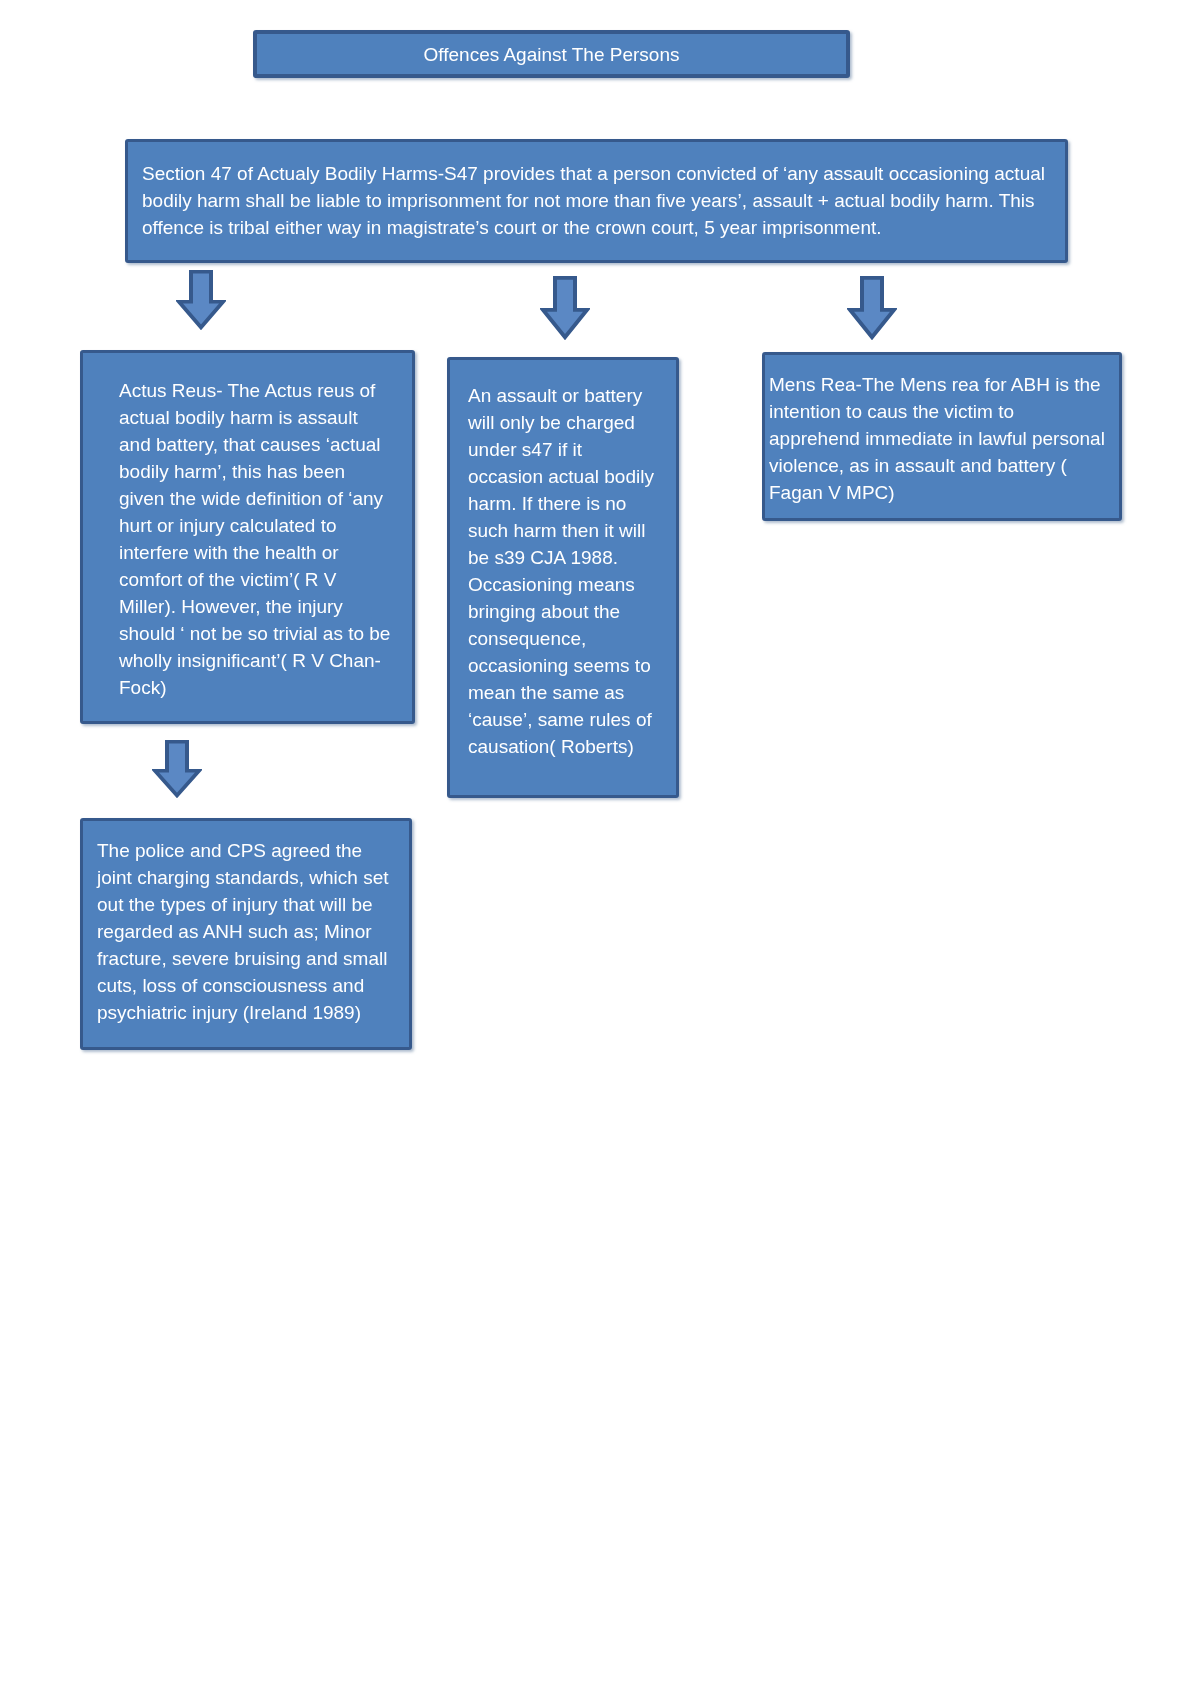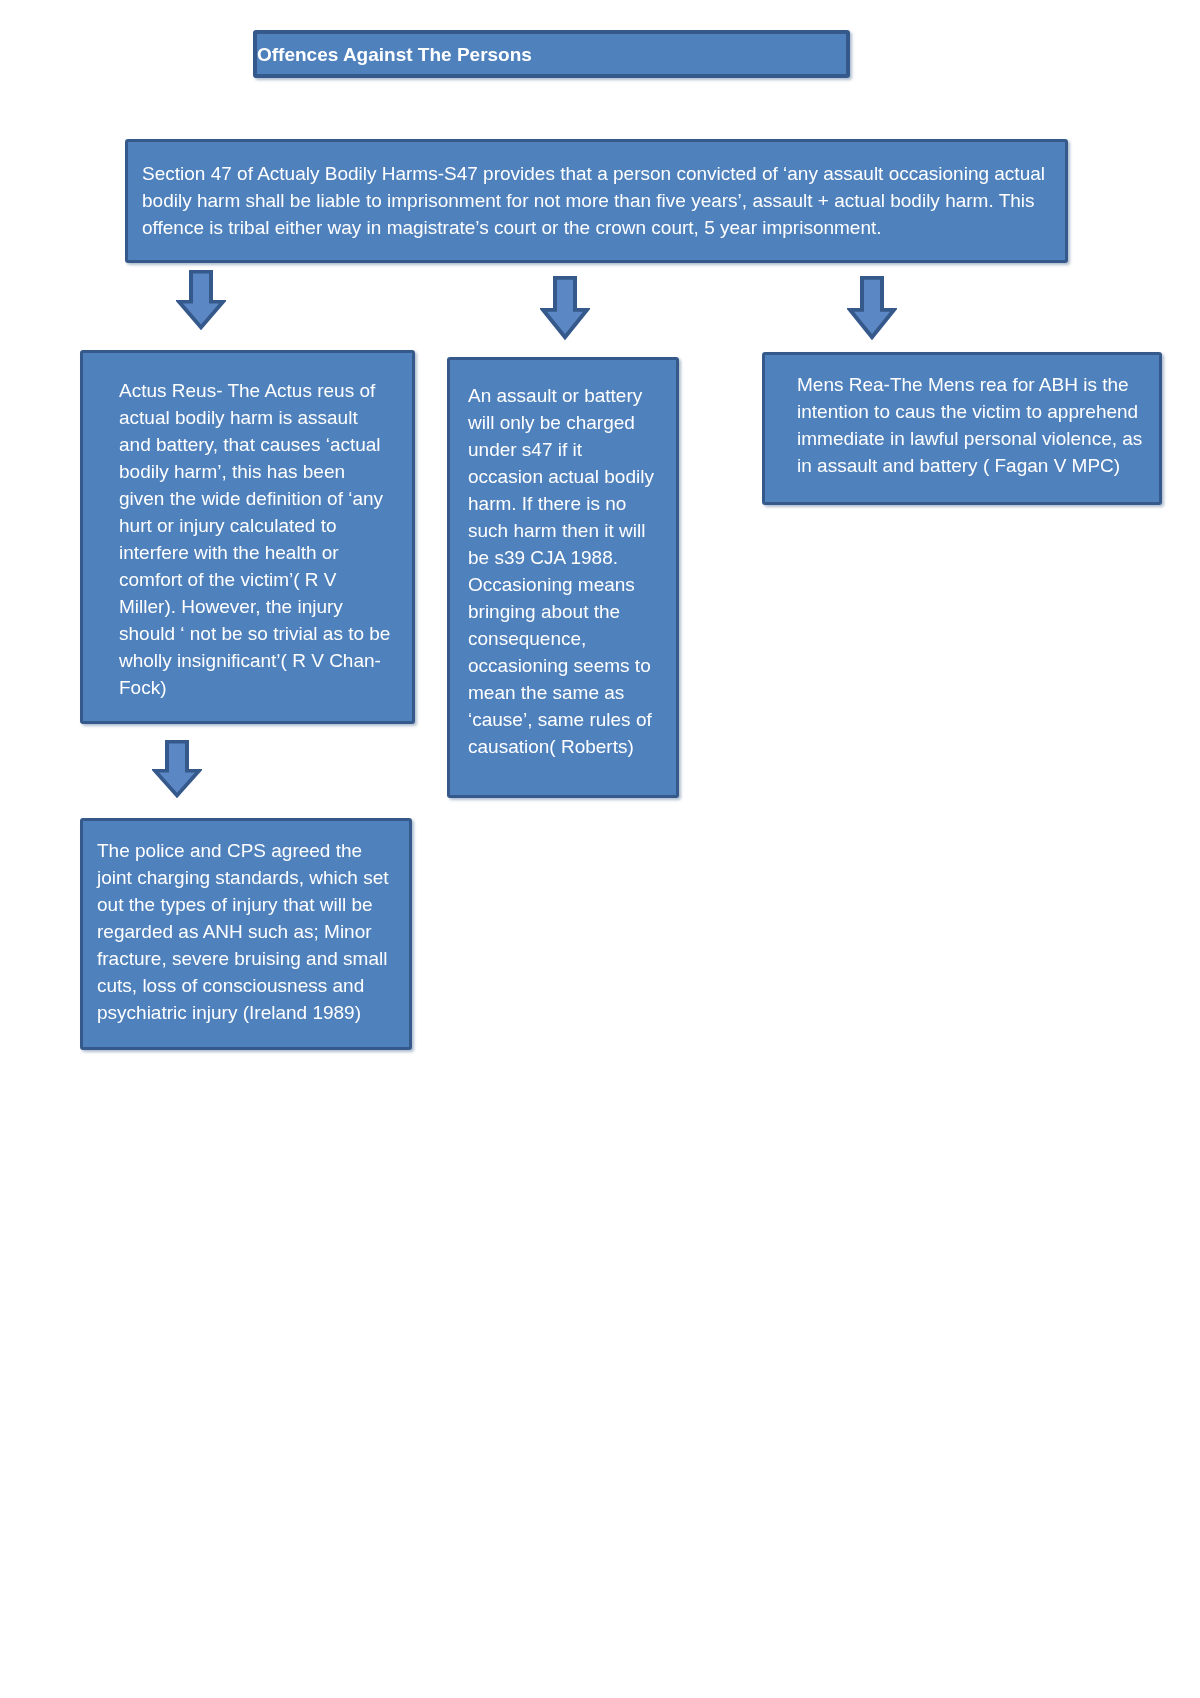--- a/index.html
+++ b/index.html
@@ -22,22 +22,22 @@
     border-radius: 3px;
     color: var(--text-color, #ffffff);
     font-size: 19px;
     line-height: 27px;
     box-shadow: 2px 2px 3px rgba(110, 135, 165, 0.55);
   }
 
   .title-box {
     left: 253px; top: 30px;
     width: 597px; height: 48px;
-    display: flex; align-items: center; justify-content: flex-start;
-    font-weight: bold;
+    display: flex; align-items: center; justify-content: center;
+    font-weight: normal;
     border-width: 4px;
   }
 
   .intro-box {
     left: 125px; top: 139px;
     width: 943px; min-height: 124px;
     padding: 18px 14px 8px 14px;
   }
 
   .actus-box {
@@ -47,22 +47,22 @@
   }
 
   .assault-box {
     left: 447px; top: 357px;
     width: 232px; min-height: 355px;
     padding: 22px 14px 35px 18px;
   }
 
   .mens-box {
     left: 762px; top: 352px;
-    width: 400px; min-height: 153px;
-    padding: 16px 14px 12px 32px;
+    width: 360px; min-height: 153px;
+    padding: 16px 14px 12px 4px;
   }
 
   .cps-box {
     left: 80px; top: 818px;
     width: 332px; min-height: 232px;
     padding: 16px 12px 14px 14px;
   }
 
   .arrow { position: absolute; width: 50px; height: 64px; }
   .arrow svg { display: block; width: 100%; height: 100%; }

